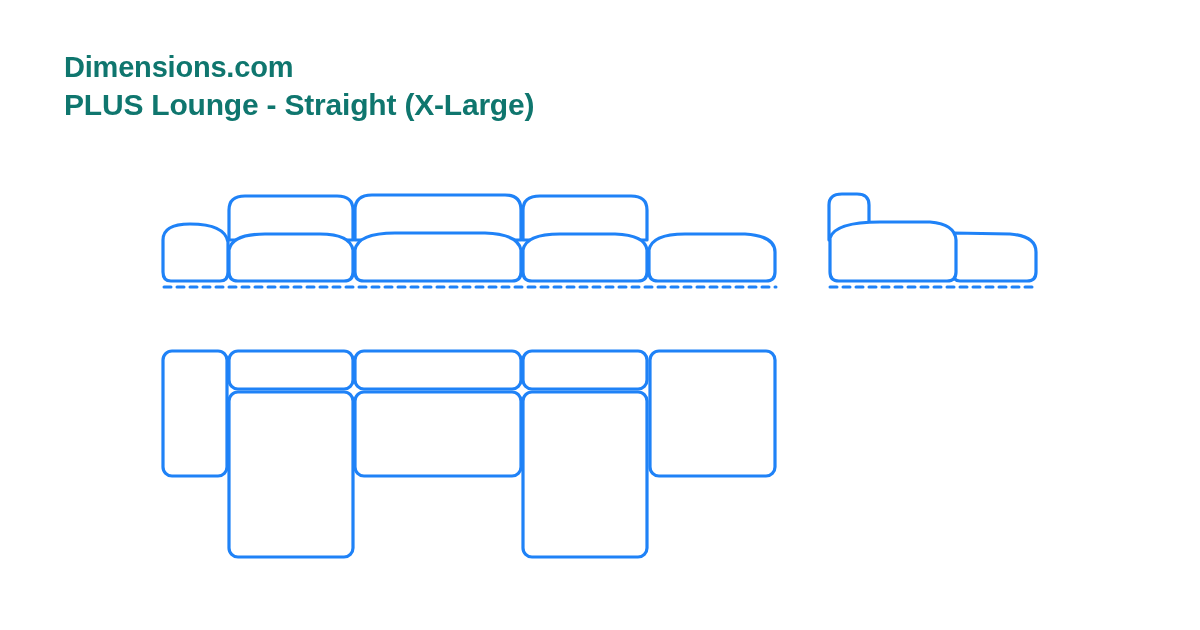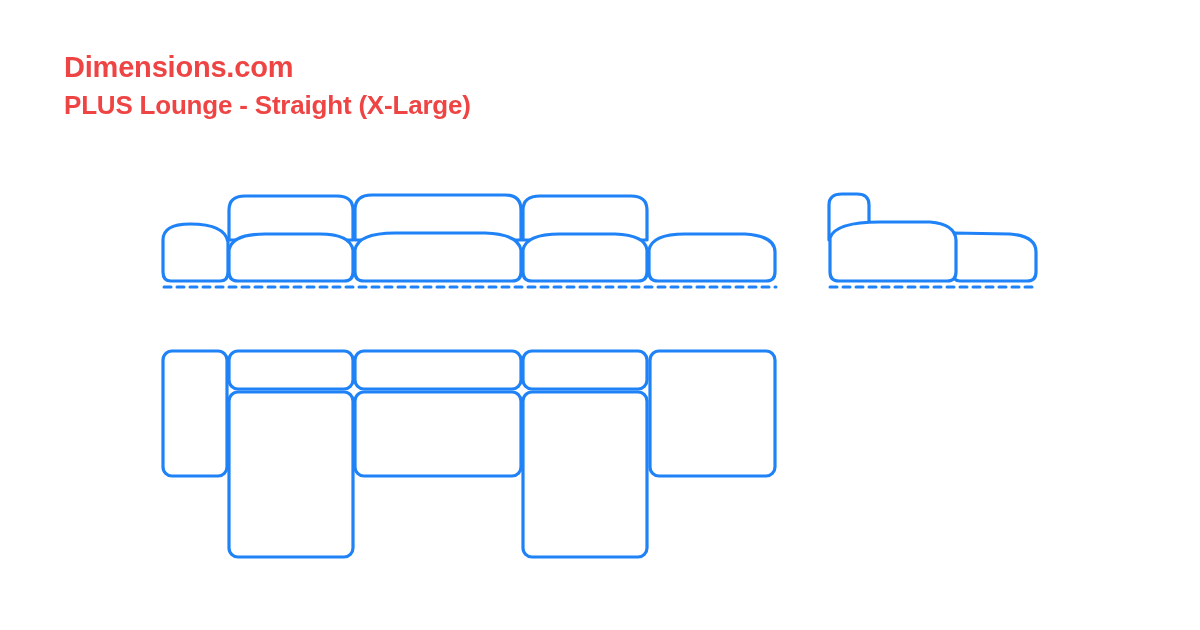--- a/index.html
+++ b/index.html
@@ -1,19 +1,19 @@
 <!DOCTYPE html>
 <html><head>
   <meta charset="utf-8">
   <style>
     html, body { margin: 0; padding: 0; background: #ffffff; }
     body { width: 1200px; height: 630px; position: relative; overflow: hidden; font-family: "Liberation Sans", "DejaVu Sans", sans-serif; }
-    .header { position: absolute; left: 64px; top: 48px; color: #ef4444; font-weight: bold; }
+    .header { position: absolute; left: 64px; top: 48px; color: #0f766e; font-weight: bold; }
     .site { font-size: 29px; line-height: 38px; letter-spacing: -0.2px; }
-    .title { font-size: 26px; line-height: 38px; letter-spacing: -0.2px; }
+    .title { font-size: 30px; line-height: 38px; letter-spacing: -0.2px; }
     svg.drawing { position: absolute; left: 0; top: 0; }
     .s { fill: #ffffff; stroke: #1f82f7; stroke-width: 3.2; stroke-linejoin: round; }
     .g { fill: none; stroke: #1f82f7; stroke-width: 3; stroke-dasharray: 7 6; stroke-linecap: round; }
   </style>
 </head>
 <body>
 
 <div class="header">
   <div class="site">Dimensions.com</div>
   <div class="title">PLUS Lounge - Straight (X-Large)</div>

